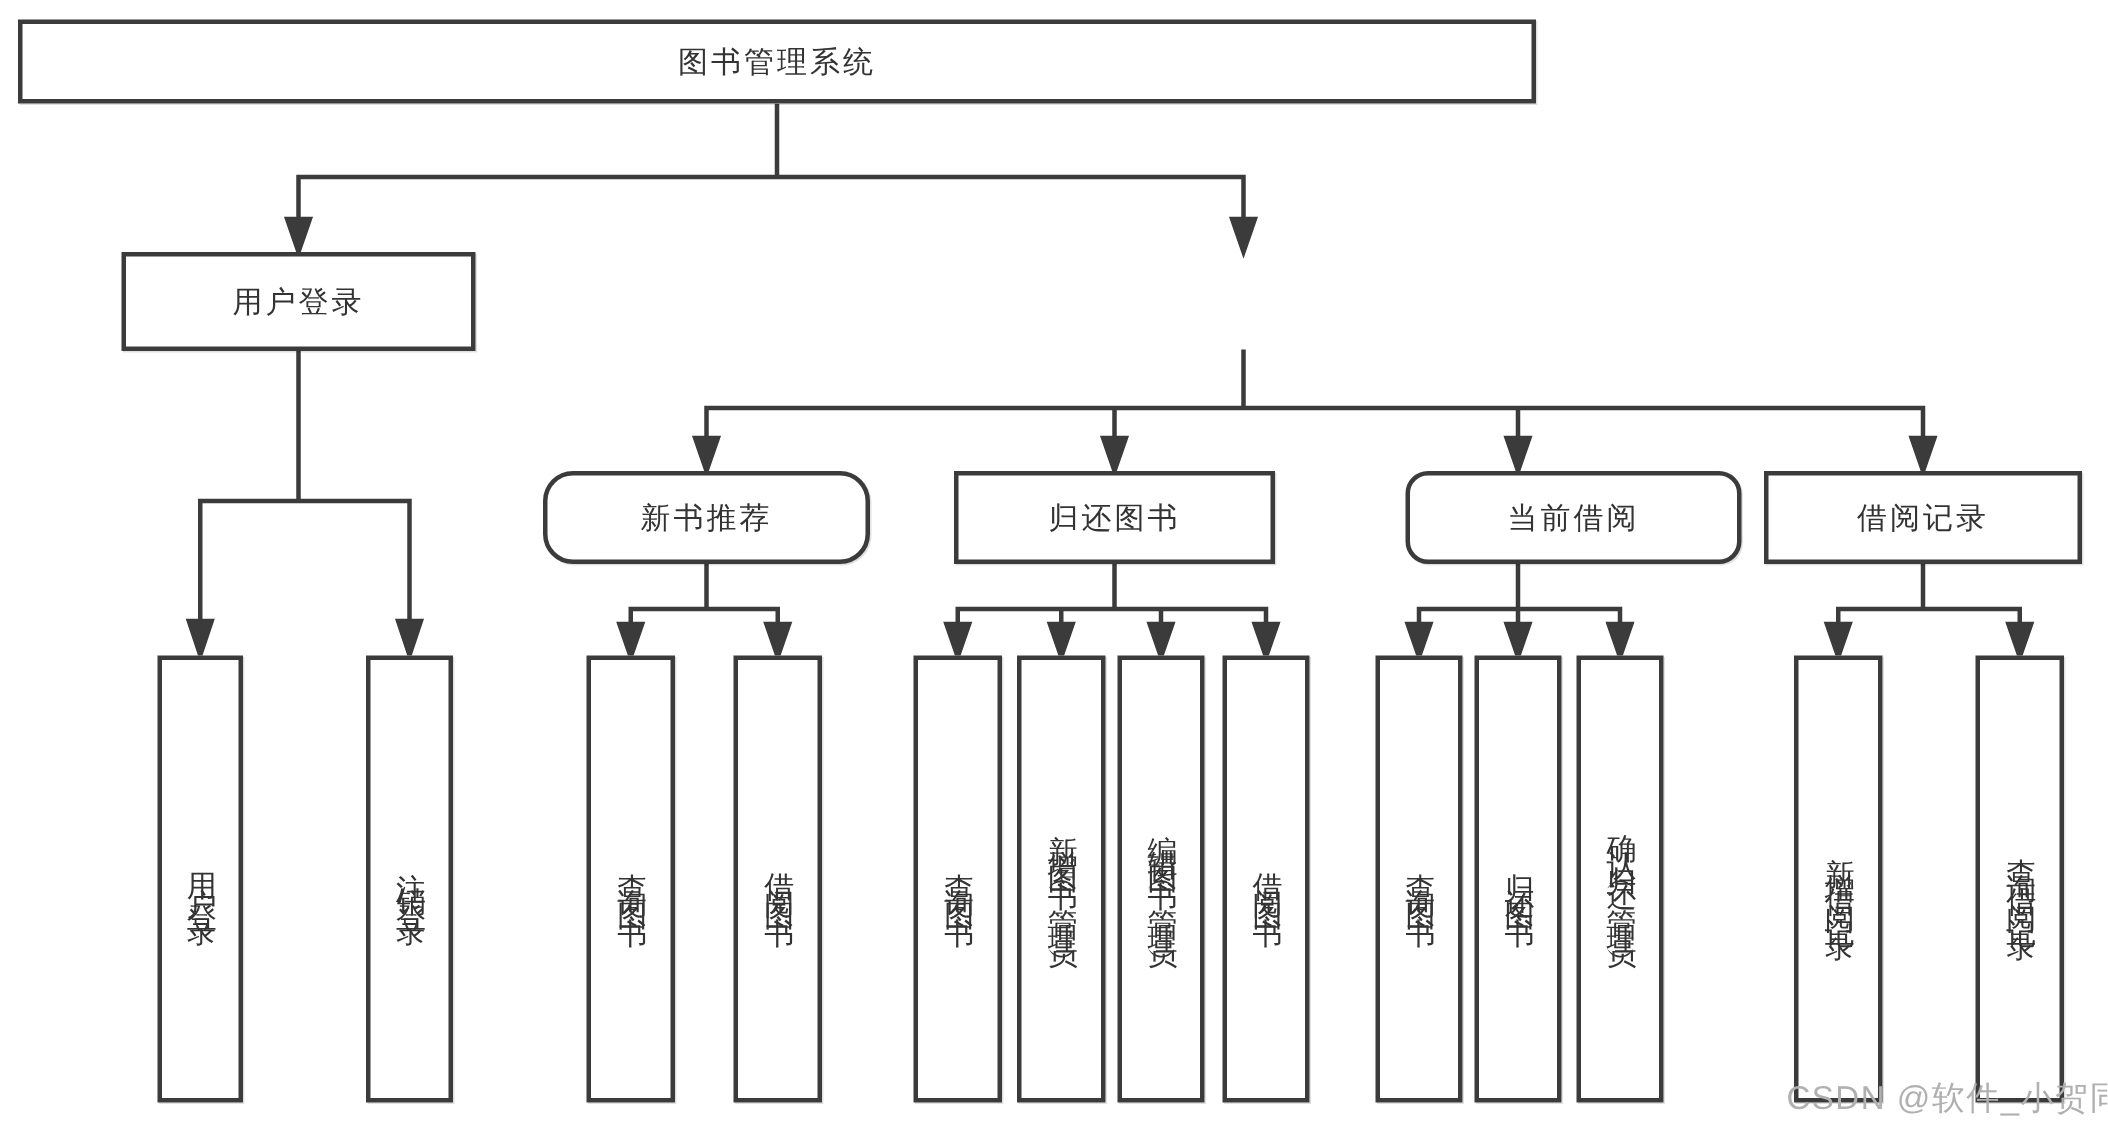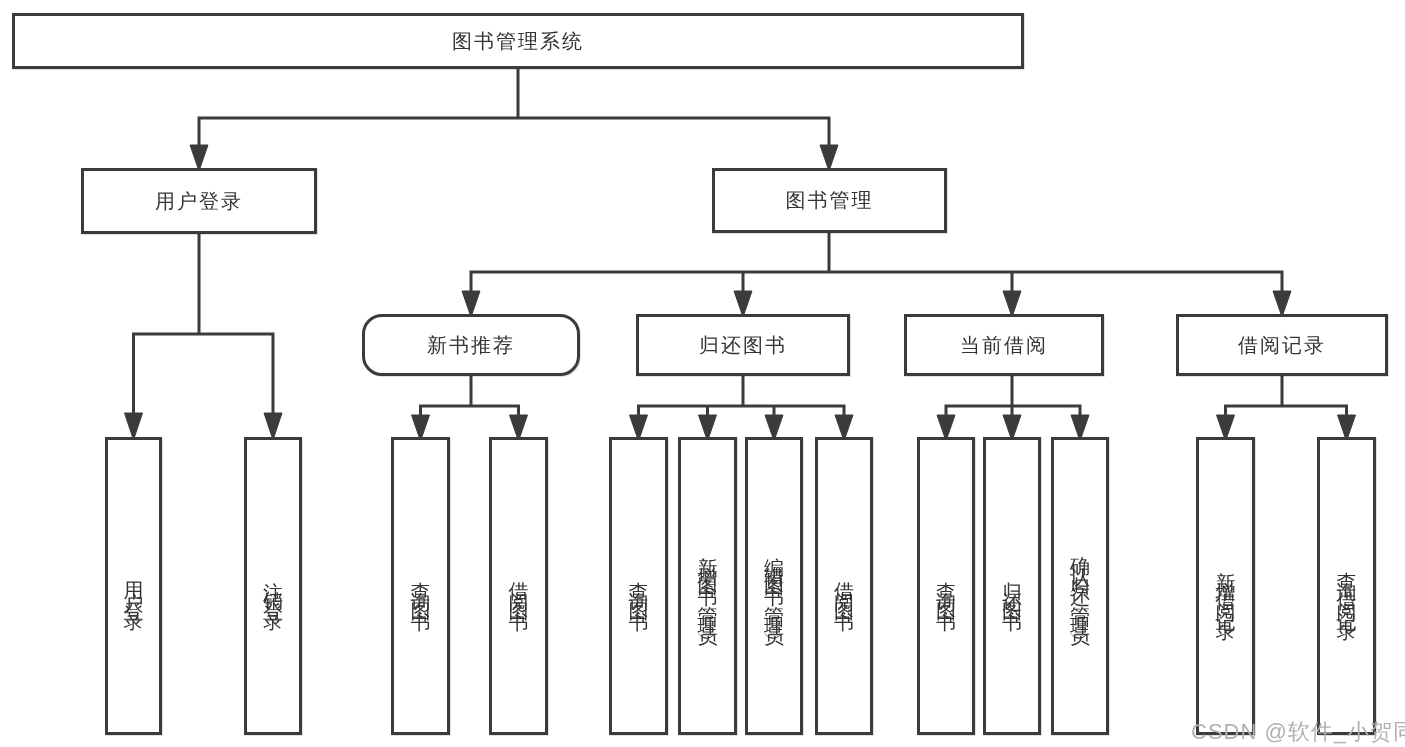--- a/index.html
+++ b/index.html
@@ -89,25 +89,24 @@
     <polygon points="1071,415 1089,415 1080,441"></polygon>
 
     <path d="M1282 376 V407.5 M1224 406 H1348 M1225.5 404.5 V417 M1346.5 404.5 V417"></path>
     <polygon points="1216.5,415 1234.5,415 1225.5,441"></polygon>
     <polygon points="1337.5,415 1355.5,415 1346.5,441"></polygon>
   </svg>
 
   <div class="box h" style="left:12px;top:13px;width:1012px;height:56px;">图书管理系统</div>
 
   <div class="box h" style="left:81px;top:168px;width:236px;height:66px;">用户登录</div>
-  <div class="box h" style="left:712px;top:168px;width:235px;height:65px;">图书管理</div>
 
   <div class="box h" style="left:362px;top:314px;width:218px;height:62px;border-radius:20px;">新书推荐</div>
   <div class="box h" style="left:636px;top:314px;width:214px;height:62px;">归还图书</div>
-  <div class="box h" style="left:904px;top:314px;width:200px;height:62px;">当前借阅</div>
+  <div class="box h" style="left:937px;top:314px;width:224px;height:62px;border-radius:15px;">当前借阅</div>
   <div class="box h" style="left:1176px;top:314px;width:212px;height:62px;">借阅记录</div>
 
   <div class="box leaf" style="left:105px;width:57px;">用户登录</div>
   <div class="box leaf" style="left:244px;width:58px;">注销登录</div>
 
   <div class="box leaf" style="left:391px;width:59px;">查询图书</div>
   <div class="box leaf" style="left:489px;width:59px;">借阅图书</div>
 
   <div class="box leaf" style="left:609px;width:59px;">查询图书</div>
   <div class="box leaf" style="left:678px;width:59px;">新增图书（管理员）</div>

